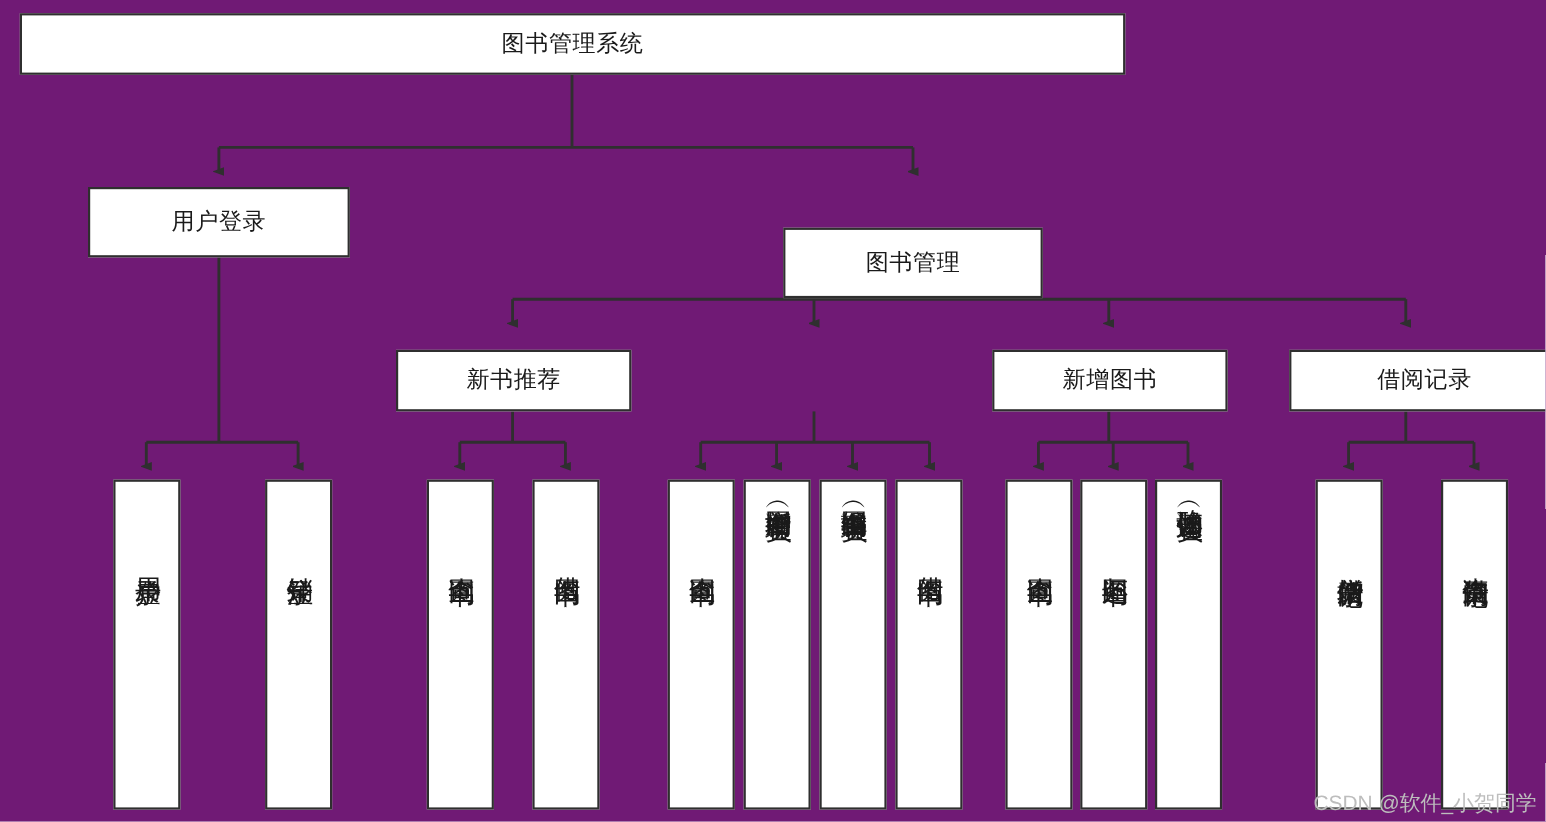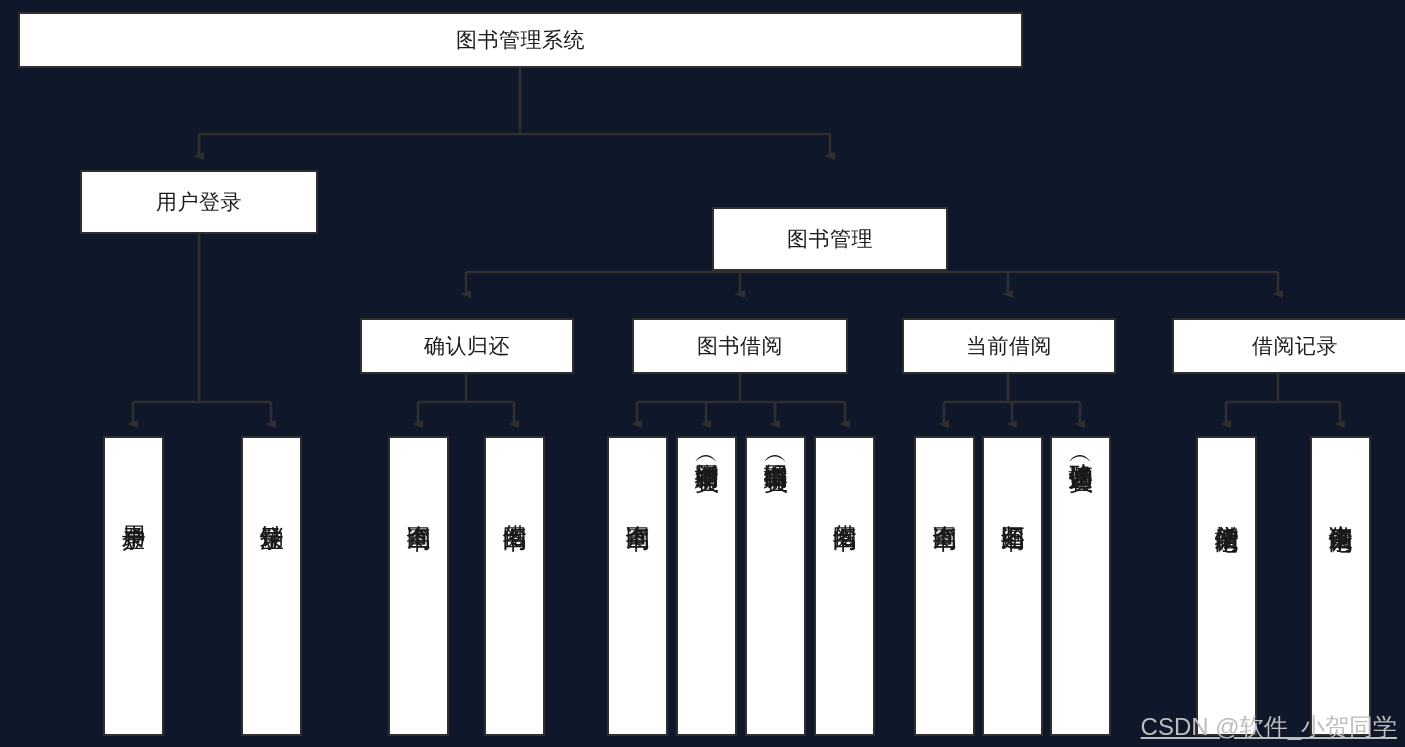--- a/index.html
+++ b/index.html
@@ -7,21 +7,21 @@
     padding: 0;
     background: #ffffff;
   }
   body {
     font-family: "Liberation Sans", "DejaVu Sans", sans-serif;
   }
   #canvas {
     position: relative;
     width: 1405px;
     height: 747px;
-    background: #0f172a;
+    background: #701a75;
     overflow: hidden;
   }
   #edges {
     position: absolute;
     left: 0;
     top: 0;
     width: 1405px;
     height: 747px;
     pointer-events: none;
   }
@@ -57,25 +57,24 @@
   .node.vert.mid .vtext {
     margin-top: 62px;
   }
   .node.vert.tall .vtext {
     margin-top: 0px;
   }
   .watermark {
     position: absolute;
     right: 8px;
     bottom: 4px;
-    font-size: 24px;
+    font-size: 19px;
     color: #bdbdbd;
     z-index: 3;
     white-space: nowrap;
-    text-decoration: underline;
   }
 </style>
 </head>
 <body>
 
 <div id="canvas">
 
   <svg id="edges" viewBox="0 0 1405 747">
     <defs>
       <marker id="arrow" markerWidth="10" markerHeight="10" refX="5" refY="5" orient="auto" markerUnits="userSpaceOnUse">
@@ -131,27 +130,24 @@
   </div>
 
   <div class="node horiz" style="left:80px; top:170px; width:238px; height:64px;">
     <span>用户登录</span>
   </div>
   <div class="node horiz" style="left:712px; top:170px; width:236px; height:64px;margin-top:37px;">
     <span>图书管理</span>
   </div>
 
   <div class="node horiz" style="left:360px; top:318px; width:214px; height:56px;">
-    <span>确认归还</span>
-  </div>
-  <div class="node horiz" style="left:632px; top:318px; width:216px; height:56px;">
-    <span>图书借阅</span>
+    <span>新书推荐</span>
   </div>
   <div class="node horiz" style="left:902px; top:318px; width:214px; height:56px;">
-    <span>当前借阅</span>
+    <span>新增图书</span>
   </div>
   <div class="node horiz" style="left:1172px; top:318px; width:246px; height:56px;">
     <span>借阅记录</span>
   </div>
 
   <div class="node vert mid" style="left:103px; top:436px; width:61px; height:300px;">
     <span class="vtext">用户登录</span>
   </div>
   <div class="node vert mid" style="left:241px; top:436px; width:61px; height:300px;">
     <span class="vtext">注销登录</span>

